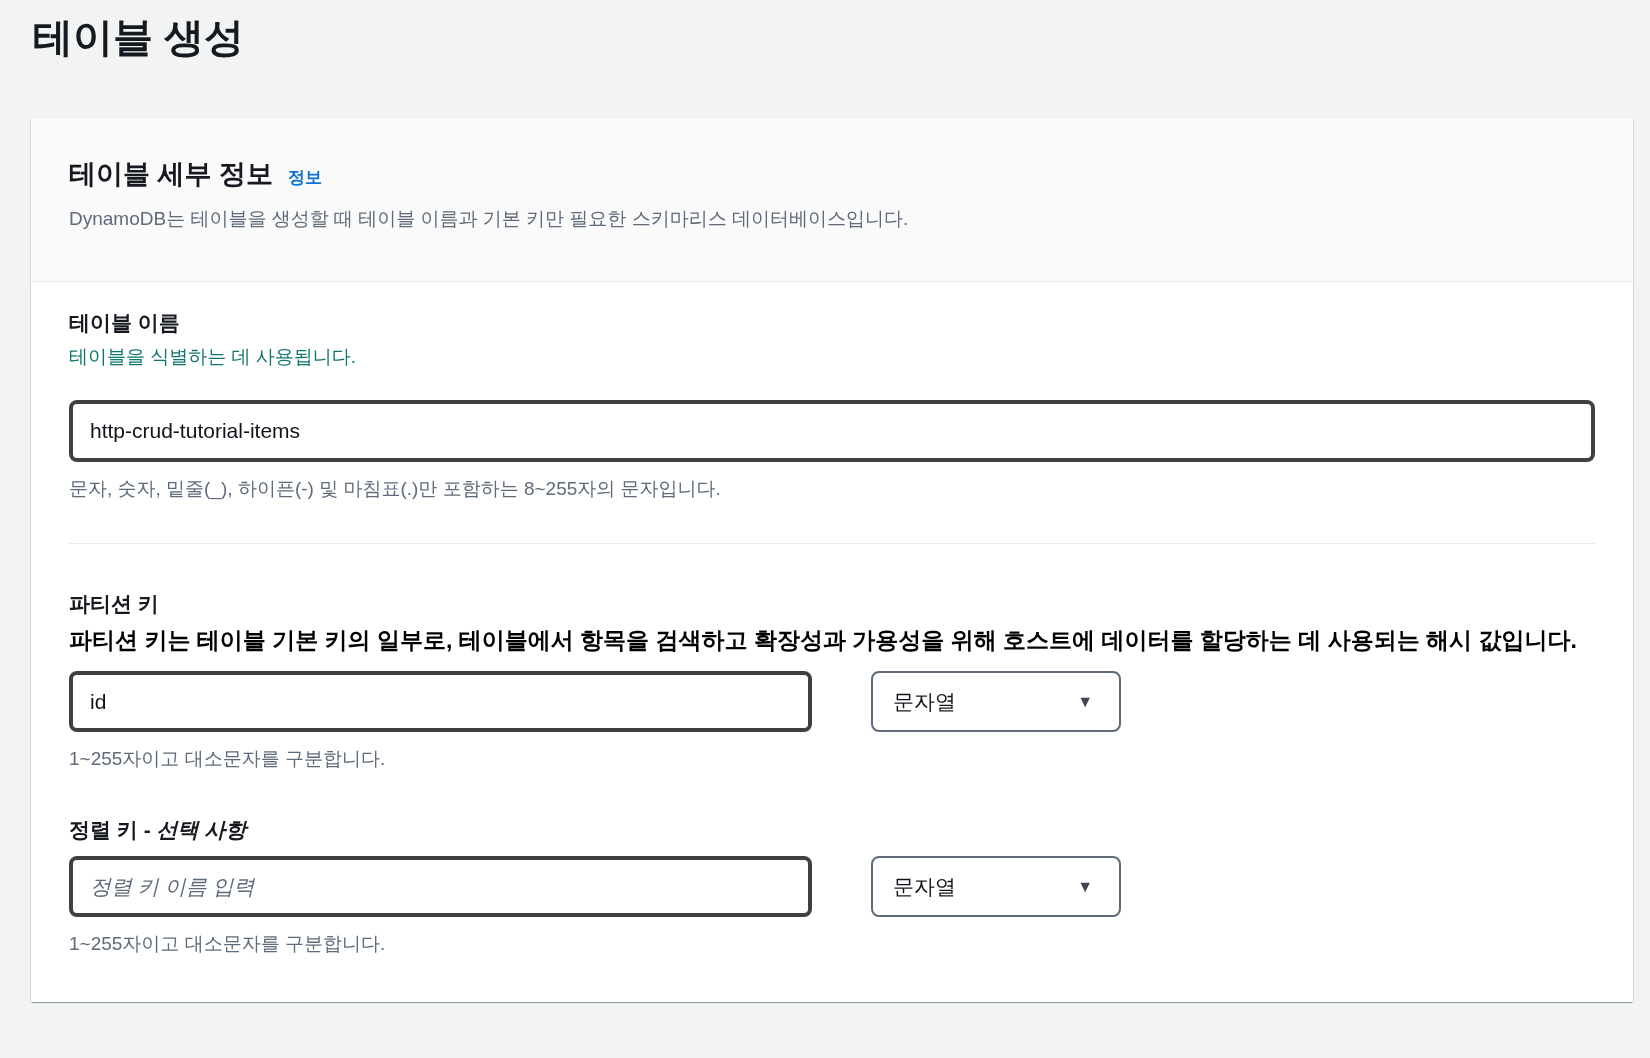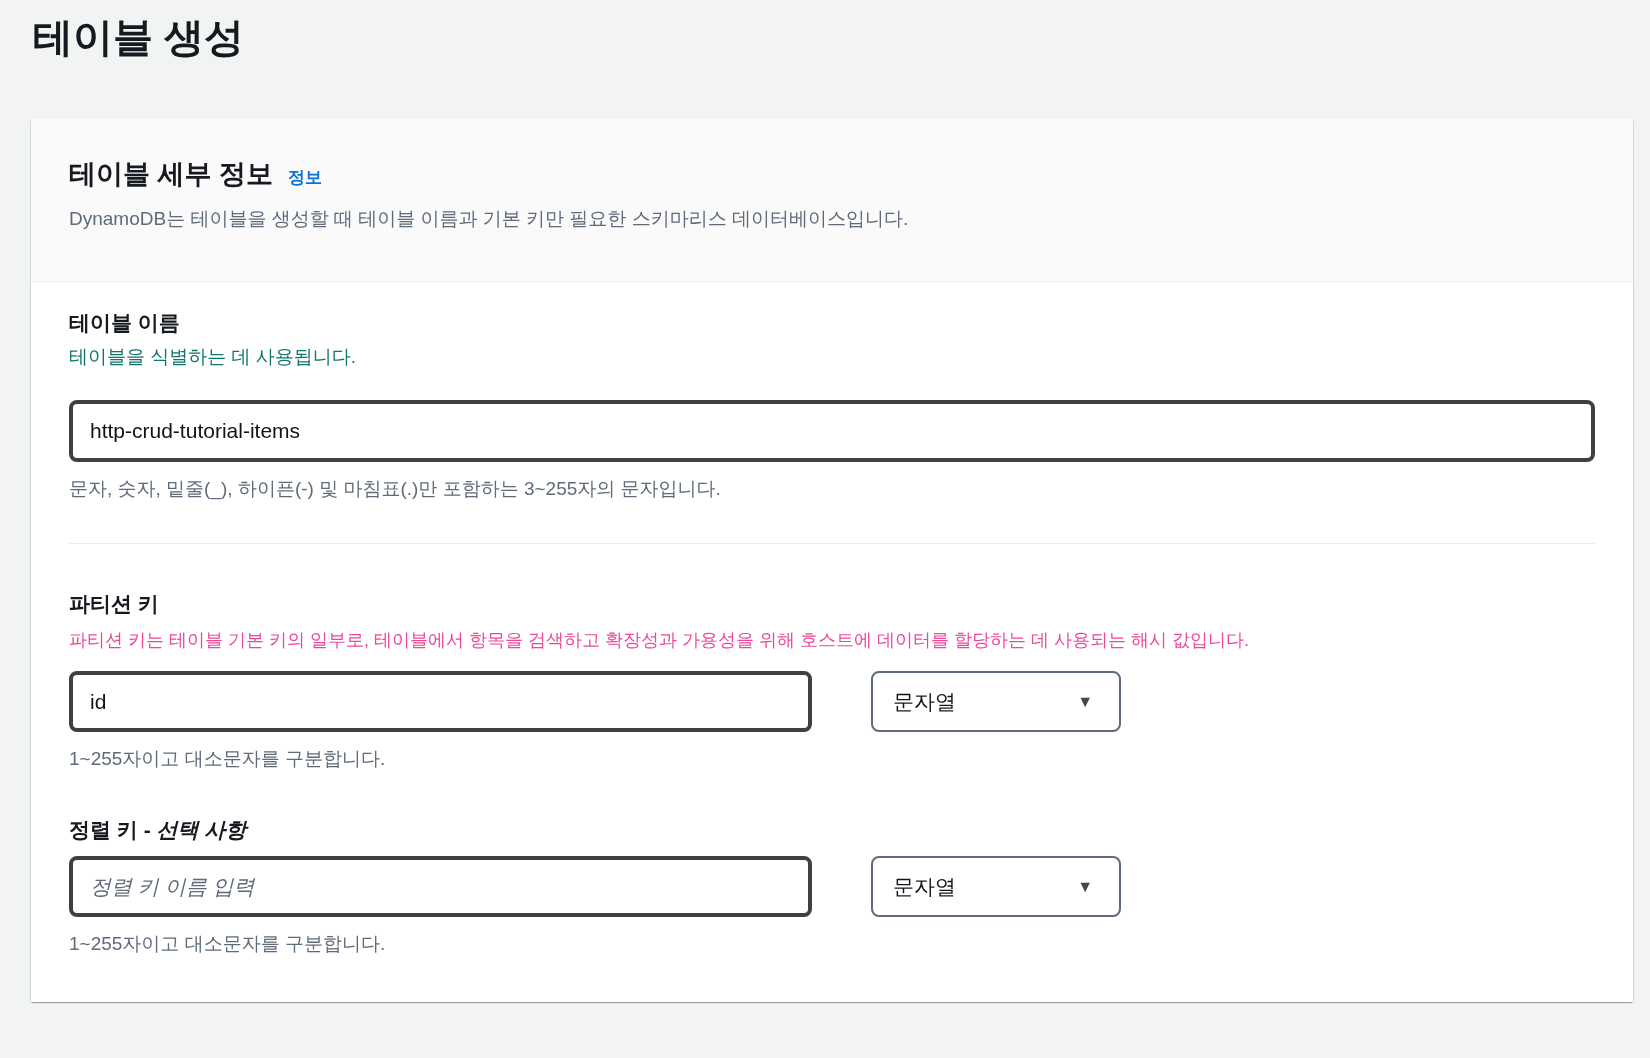--- a/index.html
+++ b/index.html
@@ -100,23 +100,24 @@
   }
   .section-divider {
     border: none;
     border-top: 1px solid #e9ebed;
     margin-top: 42px;
   }
   .section-label-2 { margin-top: 46px; }
   .section-label-3 { margin-top: 45px; }
   .field-desc {
     margin-top: 9px;
-    font-size: 18px;
+    font-size: 23px;
     line-height: 26px;
-    color: #ec4899;
+    color: #000000;
+    font-weight: bold;
   }
   .key-row {
     display: flex;
     align-items: stretch;
     gap: 59px;
   }
   .key-row-2 { margin-top: 18px; }
   .key-row-3 { margin-top: 12px; }
   .key-row .text-input {
     margin-top: 0;
@@ -156,21 +157,21 @@
       <a class="info-link">정보</a>
     </div>
     <p class="panel-description">DynamoDB는 테이블을 생성할 때 테이블 이름과 기본 키만 필요한 스키마리스 데이터베이스입니다.</p>
   </div>
 
   <div class="panel-body">
 
     <div class="field-label">테이블 이름</div>
     <div class="field-hint">테이블을 식별하는 데 사용됩니다.</div>
     <input class="text-input" type="text" value="http-crud-tutorial-items" style="">
-    <div class="constraint">문자, 숫자, 밑줄(_), 하이픈(-) 및 마침표(.)만 포함하는 3~255자의 문자입니다.</div>
+    <div class="constraint">문자, 숫자, 밑줄(_), 하이픈(-) 및 마침표(.)만 포함하는 8~255자의 문자입니다.</div>
 
     <hr class="section-divider">
 
     <div class="field-label section-label-2">파티션 키</div>
     <div class="field-desc">파티션 키는 테이블 기본 키의 일부로, 테이블에서 항목을 검색하고 확장성과 가용성을 위해 호스트에 데이터를 할당하는 데 사용되는 해시 값입니다.</div>
     <div class="key-row key-row-2">
       <input class="text-input" type="text" value="id" style="">
       <button class="type-select">
         <span>문자열</span>
         <span class="caret">▼</span>

